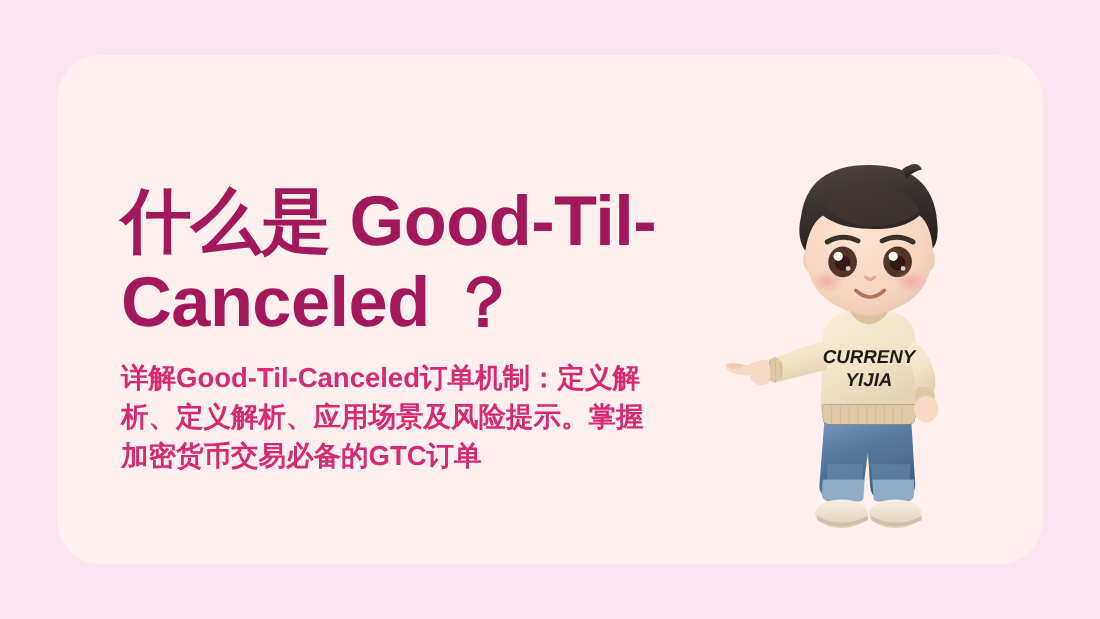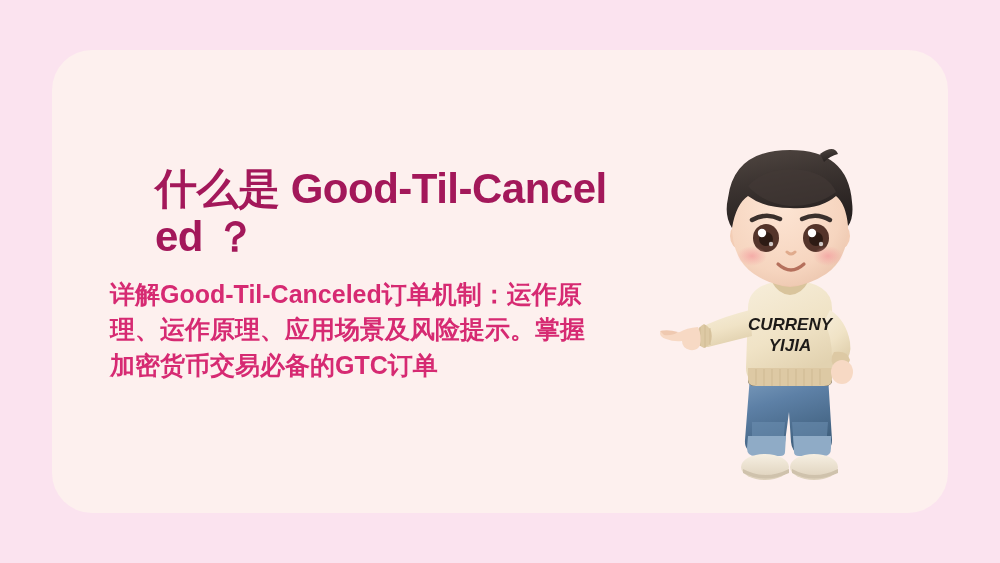--- a/index.html
+++ b/index.html
@@ -36,27 +36,26 @@
   
   #text-block {
     position:absolute;
     left:58px;
     top:115px;
     width:500px;
   }
 
   #page-title {
     color:#a3185a;
-    font-size:42px;
+    font-size:64px;
     font-weight:bold;
     line-height:1.14;
     letter-spacing:-0.5px;
     white-space:pre-wrap;
     word-break:break-all;
-    margin-left:45px;
   }
 
   #page-subtitle {
     margin-top:16px;
     color:#d62a72;
     font-size:25px;
     font-weight:bold;
     line-height:1.42;
     width:492px;
     white-space:pre-wrap;
@@ -76,21 +75,21 @@
 </style>
 </head>
 <body>
 
 <div id="banner">
 
   <div id="card">
 
     <div id="text-block">
       <div id="page-title">什么是 Good-Til-Canceled ？</div>
-      <div id="page-subtitle">详解Good-Til-Canceled订单机制：运作原理、运作原理、应用场景及风险提示。掌握加密货币交易必备的GTC订单</div>
+      <div id="page-subtitle">详解Good-Til-Canceled订单机制：定义解析、定义解析、应用场景及风险提示。掌握加密货币交易必备的GTC订单</div>
     </div>
 
     <div id="character">
       <svg viewBox="0 0 280 350" xmlns="http://www.w3.org/2000/svg">
         <defs>
           <linearGradient id="hairGrad" x1="0" y1="0" x2="0.3" y2="1">
             <stop offset="0%" stop-color="#514742"></stop>
             <stop offset="45%" stop-color="#3c3431"></stop>
             <stop offset="100%" stop-color="#272120"></stop>
           </linearGradient>

